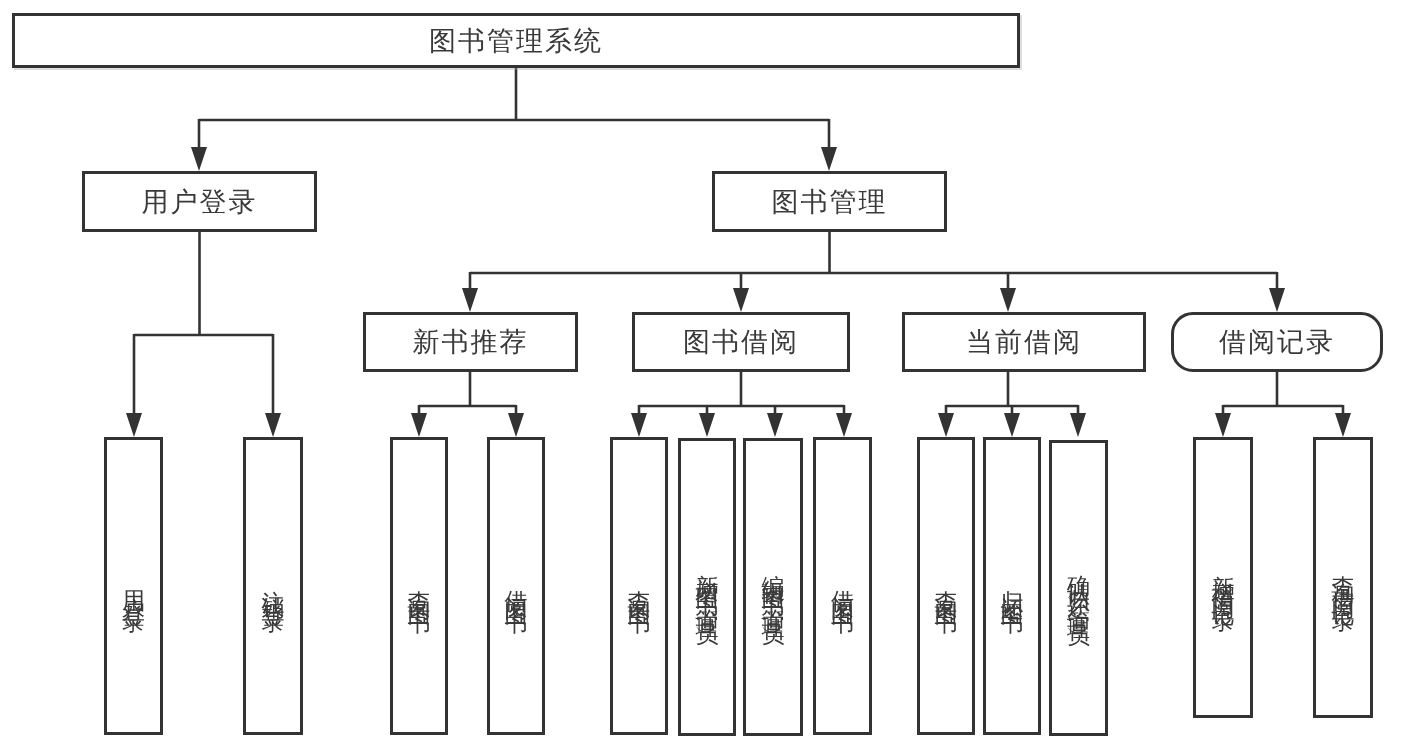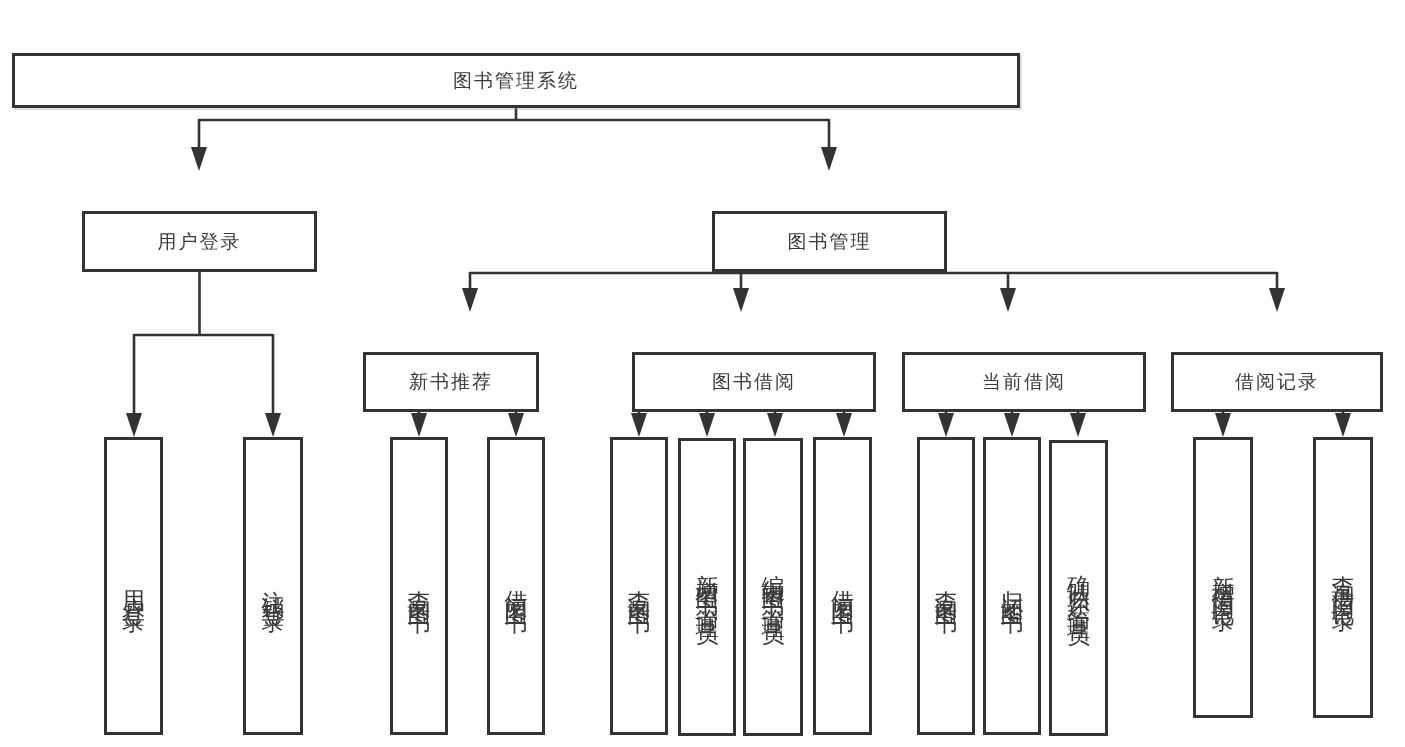--- a/index.html
+++ b/index.html
@@ -22,21 +22,21 @@
     position: absolute;
     border: 3px solid #333333;
     background: #ffffff;
     color: #3a3a3a;
     display: flex;
     align-items: center;
     justify-content: center;
     z-index: 1;
     letter-spacing: 2px;
   }
-  .h-node { font-size: 19px; margin-top: 40px; }
+  .h-node { font-size: 27px; }
   .root-node { box-shadow: 2px 2px 0 rgba(160,160,160,0.35); }
   .leaf {
     writing-mode: vertical-rl;
     text-orientation: mixed;
     font-size: 23px;
     letter-spacing: 7px;
     line-height: 1;
     text-align: center;
   }
   .watermark {
@@ -133,30 +133,30 @@
     <span>图书管理系统</span>
   </div>
 
   <div class="node h-node" style="left:82px; top:171px; width:235px; height:61px;">
     <span>用户登录</span>
   </div>
   <div class="node h-node" style="left:712px; top:171px; width:235px; height:61px;justify-content:center;">
     <span>图书管理</span>
   </div>
 
-  <div class="node h-node" style="left:363px; top:312px; width:176px; height:60px;">
+  <div class="node h-node" style="left:363px; top:312px; width:215px; height:60px;">
     <span>新书推荐</span>
   </div>
-  <div class="node h-node" style="left:632px; top:312px; width:244px; height:60px;">
+  <div class="node h-node" style="left:632px; top:312px; width:218px; height:60px;">
     <span>图书借阅</span>
   </div>
   <div class="node h-node" style="left:902px; top:312px; width:244px; height:60px;">
     <span>当前借阅</span>
   </div>
-  <div class="node h-node" style="left:1171px; top:312px; width:212px; height:60px;">
+  <div class="node h-node" style="left:1171px; top:312px; width:212px; height:60px;border-radius:22px;">
     <span>借阅记录</span>
   </div>
 
   <div class="node leaf" style="left:104px; top:437px; width:59px; height:298px;">
     <span>用户登录</span>
   </div>
   <div class="node leaf" style="left:243px; top:437px; width:60px; height:298px;">
     <span>注销登录</span>
   </div>
 

